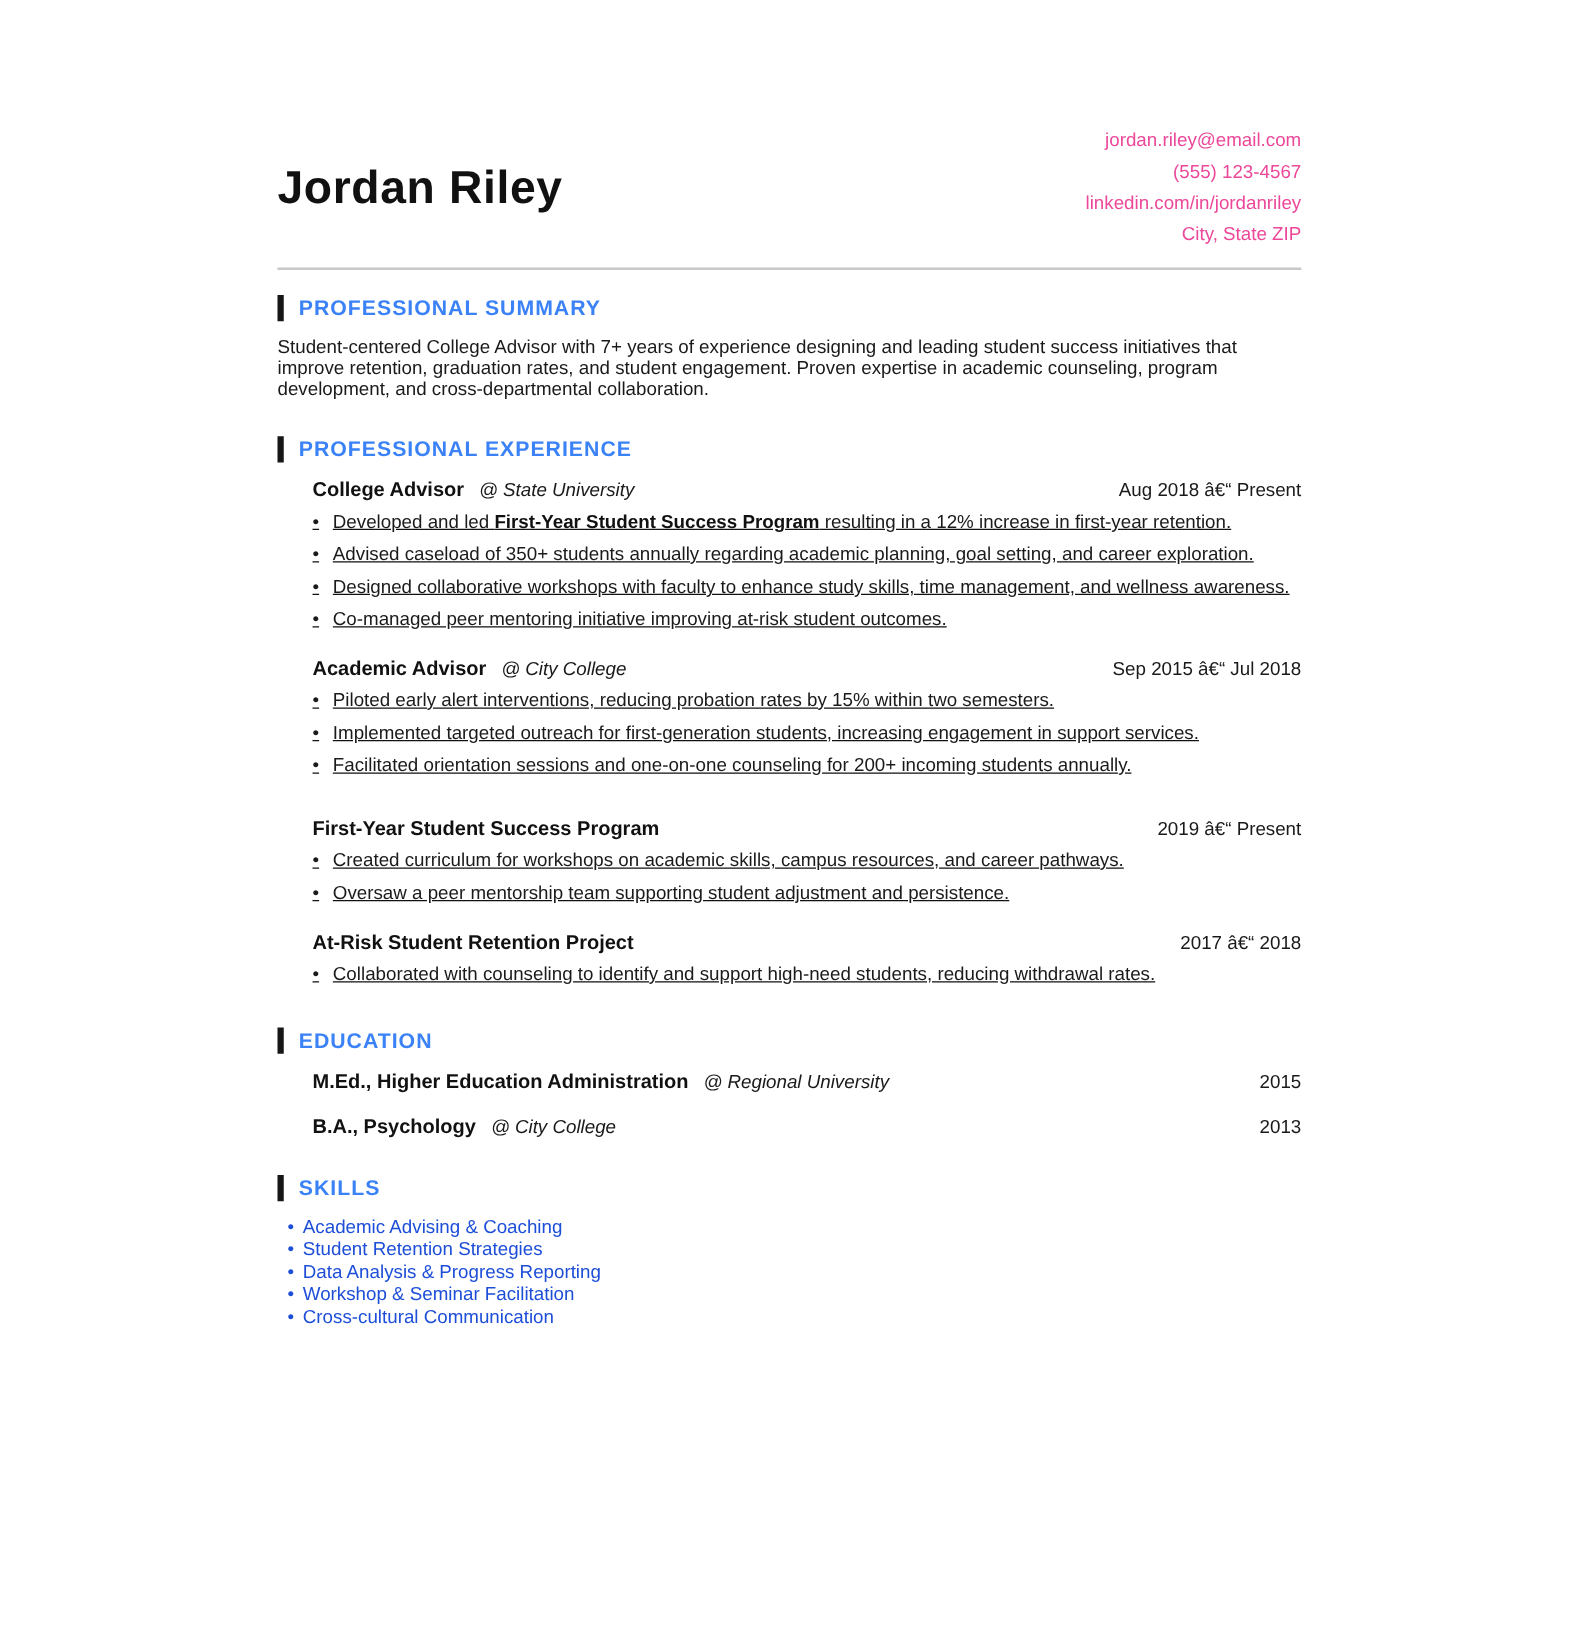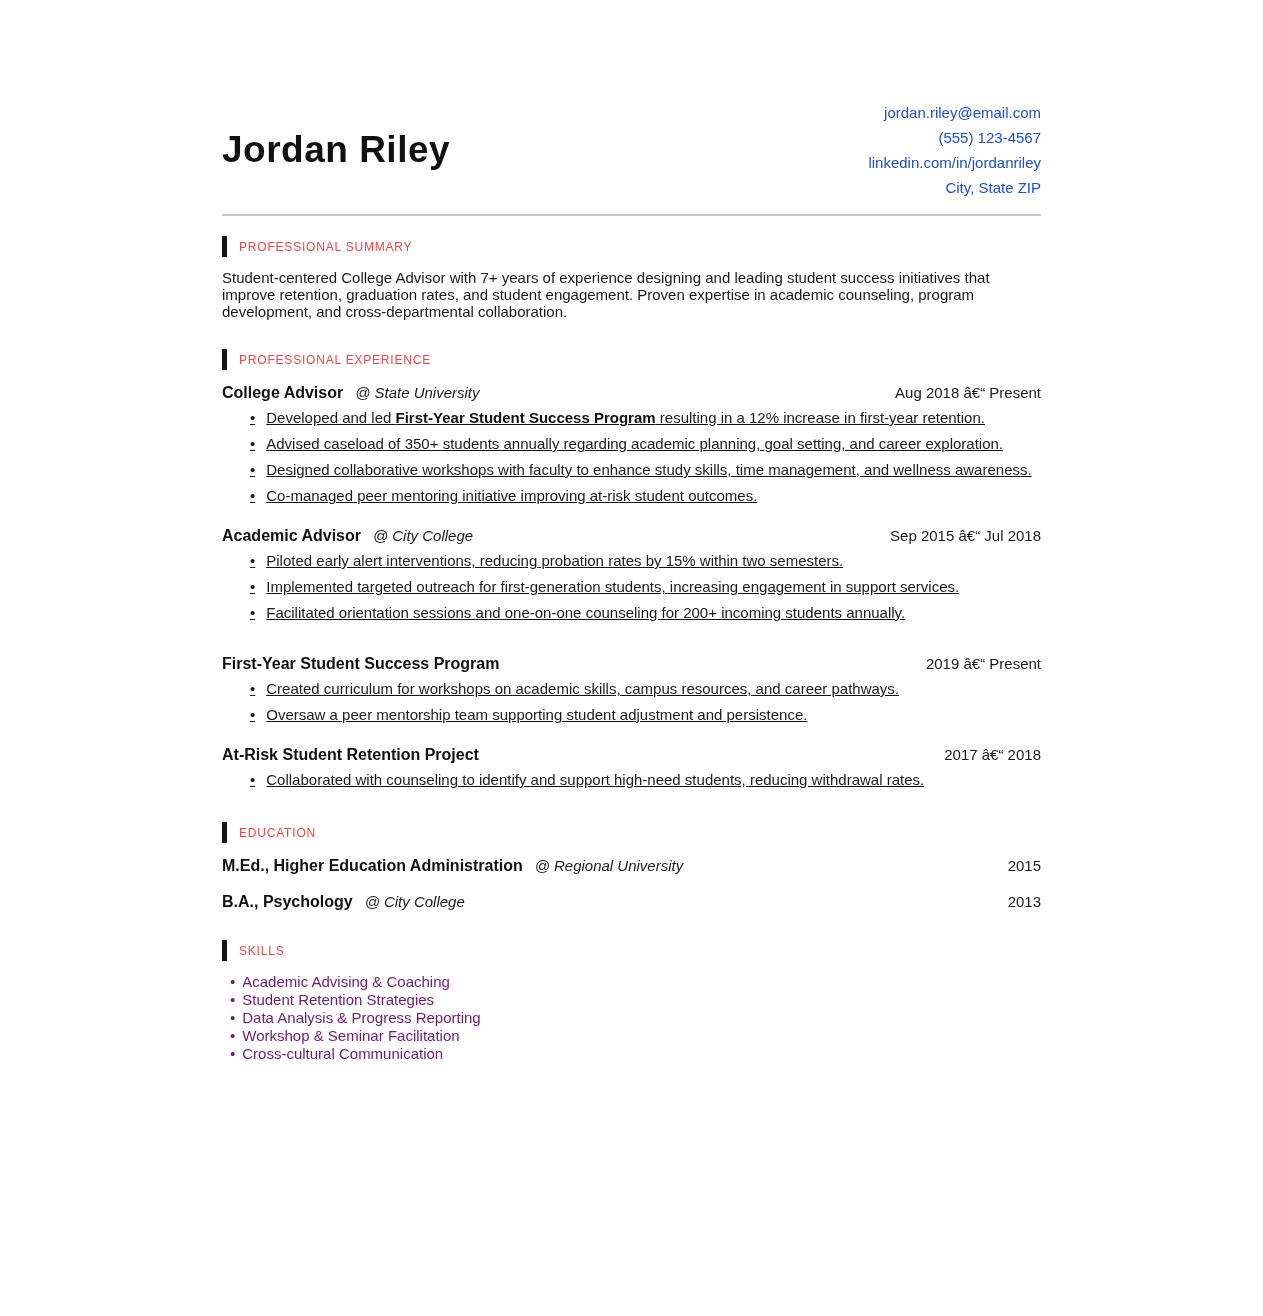--- a/index.html
+++ b/index.html
@@ -8,52 +8,52 @@
     background: #ffffff;
     font-family: "Liberation Sans", sans-serif;
     color: #111111;
     -webkit-font-smoothing: antialiased;
   }
   .page { width: 819px; margin: 0 auto; padding-top: 100px; }
 
   
   .header-row { display: flex; justify-content: space-between; align-items: center; }
   .name { margin: 0; font-size: 37px; font-weight: bold; letter-spacing: 0.5px; color: #111; text-align: right; }
-  .contact { text-align: right; font-size: 15px; line-height: 25px; color: #1d4ed8; }
+  .contact { text-align: right; font-size: 15px; line-height: 25px; color: #ec4899; }
   .rule { border: none; border-top: 2px solid #c8c8c8; margin: 14px 0 0 0; }
 
   
   .sec { margin-top: 29px; }
   .sec.first { margin-top: 20px; }
   .sec-head { display: flex; align-items: center; }
   .bar { width: 5px; height: 21px; background: #161616; margin-right: 12px; flex: 0 0 auto; }
-  .sec-title { font-size: 12px; font-weight: normal; letter-spacing: 0.8px; color: #ef4444; }
+  .sec-title { font-size: 17px; font-weight: bold; letter-spacing: 0.8px; color: #3b82f6; }
 
   
   .summary-text { margin: 12px 0 0 0; font-size: 15px; line-height: 17px; color: #1a1a1a; }
 
   
   .entry { margin-top: 14px; }
   .entry + .entry { margin-top: 18px; }
-  .row { display: flex; justify-content: space-between; align-items: baseline; }
+  .row { display: flex; justify-content: space-between; align-items: baseline; margin-left: 28px; }
   .row-left { font-size: 15px; }
   .entry-title { font-weight: bold; font-size: 16px; color: #111; }
   .at { font-style: italic; margin-left: 12px; color: #1a1a1a; }
   .org { font-style: italic; margin-left: 4px; color: #1a1a1a; }
   .dates { font-size: 15px; color: #1a1a1a; white-space: nowrap; }
 
   
   .bullets { margin-top: 3px; text-decoration: underline; }
   .xb { font-size: 15px; line-height: 26px; text-indent: 28px; color: #1a1a1a; }
   .xb::before { content: "\2022"; margin-right: 11px; }
   .xb b { color: #111; }
 
   
   .skills-list { margin-top: 12px; }
-  .skill { font-size: 15px; line-height: 18px; text-indent: 8px; color: #701a75; }
+  .skill { font-size: 15px; line-height: 18px; text-indent: 8px; color: #1d4ed8; }
   .skill::before { content: "\2022"; margin-right: 7px; }
 </style>
 </head>
 <body>
 
 <div class="page">
 
   <div class="header-row">
     <h1 class="name">Jordan Riley</h1>
     <div class="contact">

